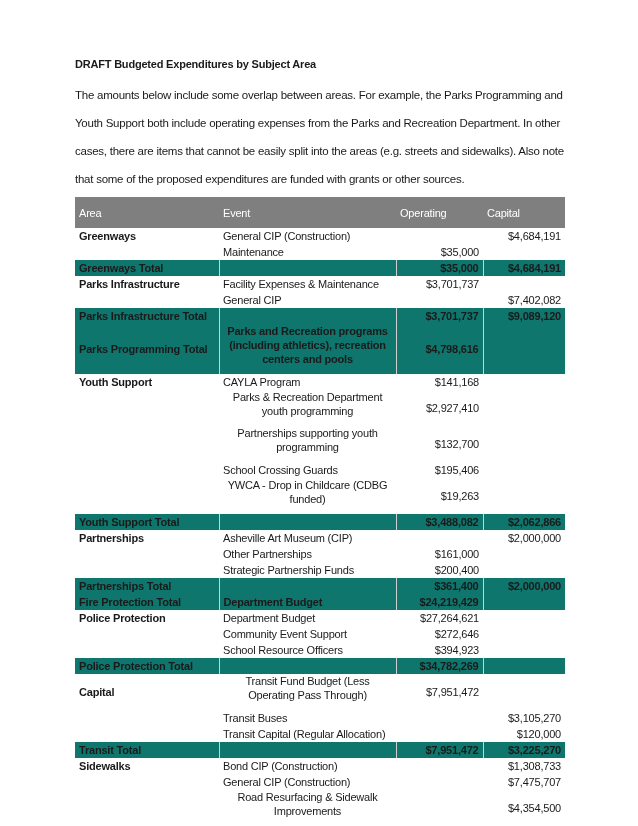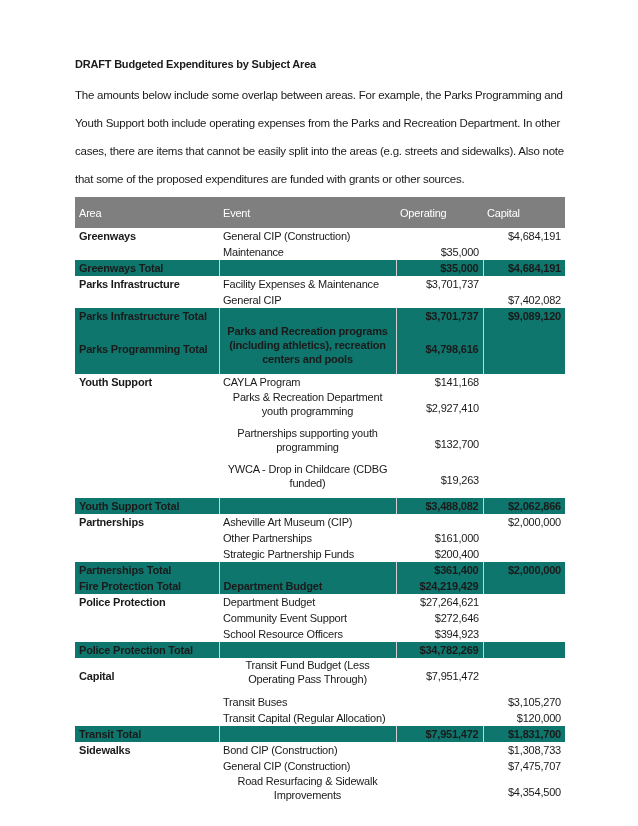--- a/index.html
+++ b/index.html
@@ -99,20 +99,26 @@
           <td class="wrap">Parks &amp; Recreation Department youth programming</td>
           <td class="num">$2,927,410</td>
           <td class="num"></td>
         </tr>
       <tr class="tall">
           <td class="area"></td>
           <td class="wrap">Partnerships supporting youth programming</td>
           <td class="num">$132,700</td>
           <td class="num"></td>
         </tr>
+      <tr>
+          <td class="area"></td>
+          <td>School Crossing Guards</td>
+          <td class="num">$195,406</td>
+          <td class="num"></td>
+        </tr>
       <tr class="tall">
           <td class="area"></td>
           <td class="wrap">YWCA - Drop in Childcare (CDBG funded)</td>
           <td class="num">$19,263</td>
           <td class="num"></td>
         </tr>
       <tr class="total">
           <td class="area">Youth Support Total</td>
           <td></td>
           <td class="num">$3,488,082</td>
@@ -187,21 +193,21 @@
       <tr>
           <td class="area"></td>
           <td>Transit Capital (Regular Allocation)</td>
           <td class="num"></td>
           <td class="num">$120,000</td>
         </tr>
       <tr class="total">
           <td class="area">Transit Total</td>
           <td></td>
           <td class="num">$7,951,472</td>
-          <td class="num">$1,831,700</td>
+          <td class="num">$3,225,270</td>
         </tr>
       <tr>
           <td class="area">Sidewalks</td>
           <td>Bond CIP (Construction)</td>
           <td class="num"></td>
           <td class="num">$1,308,733</td>
         </tr>
       <tr>
           <td class="area"></td>
           <td>General CIP (Construction)</td>

